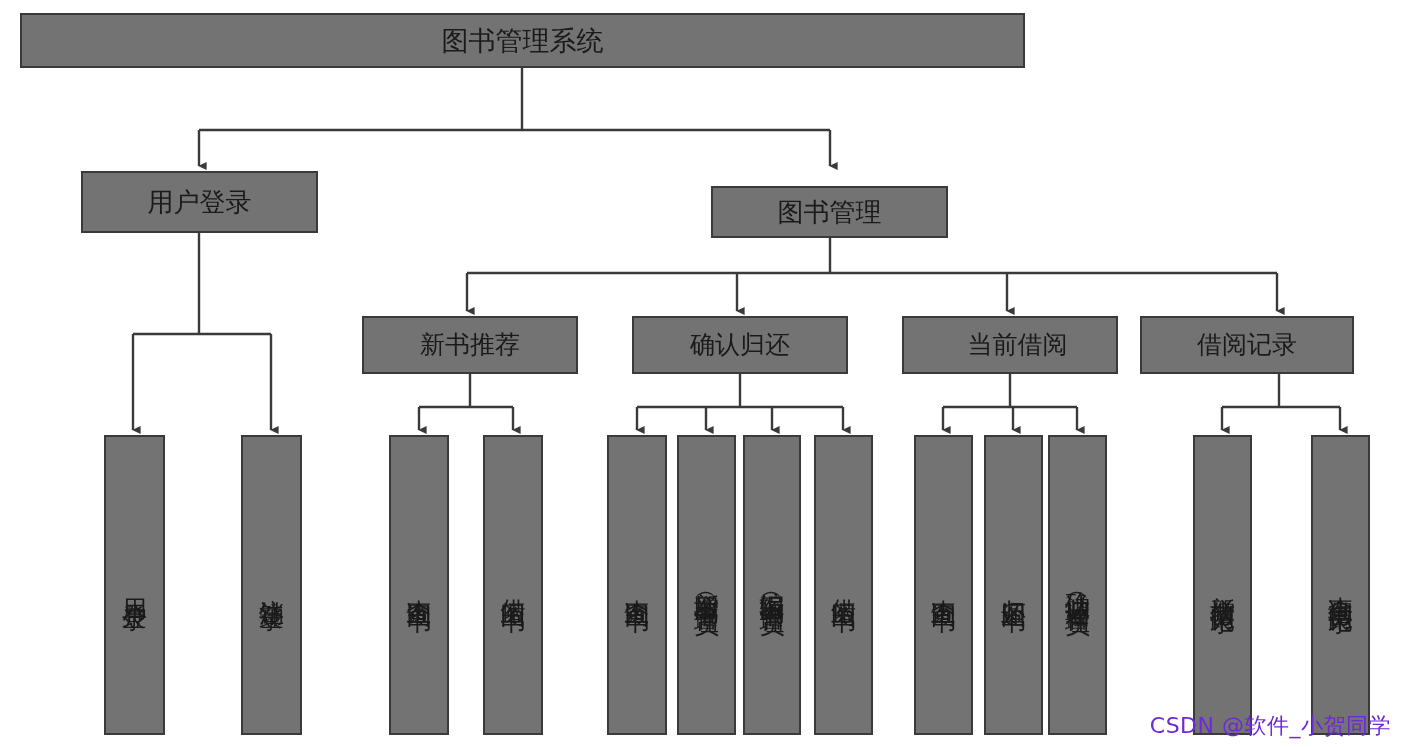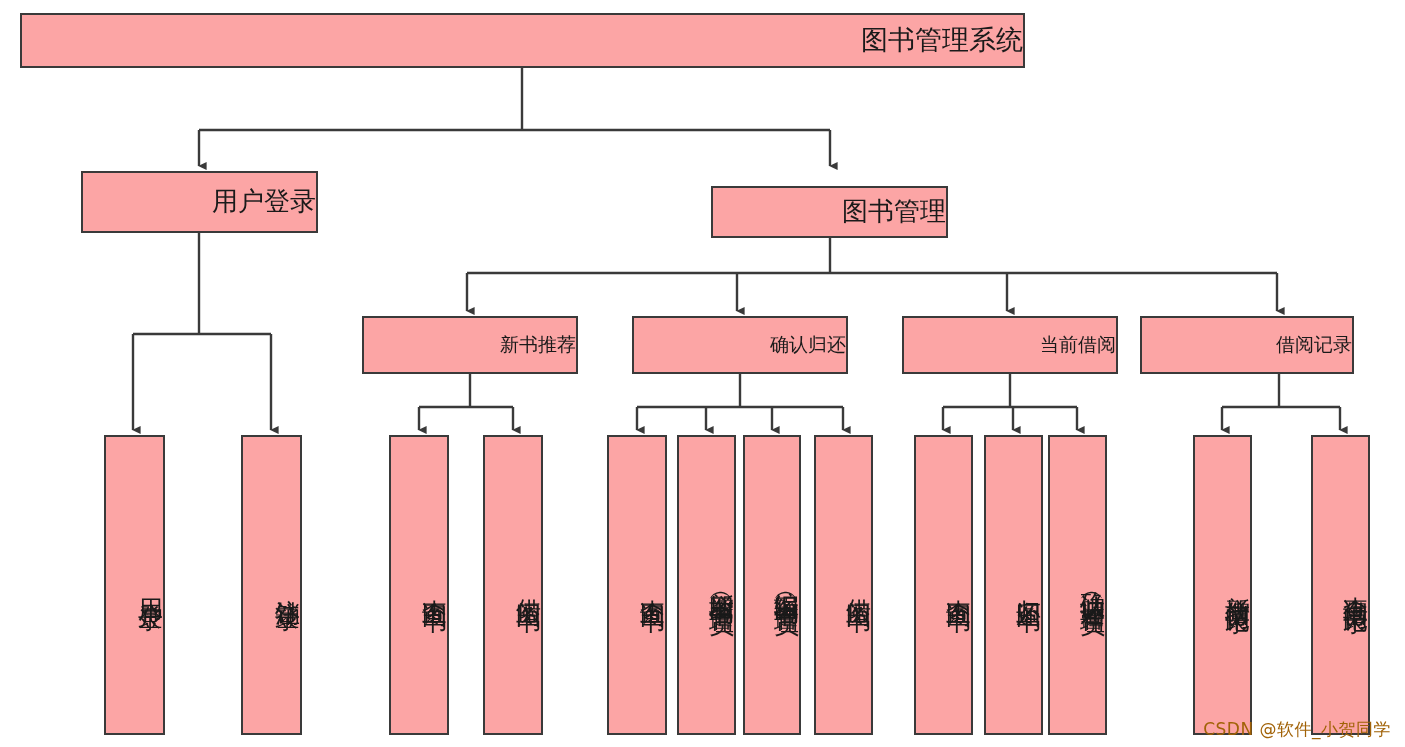--- a/index.html
+++ b/index.html
@@ -20,50 +20,49 @@
   #diagram-svg {
     position: absolute;
     left: 0;
     top: 0;
     width: 1405px;
     height: 747px;
   }
   .node-box {
     position: absolute;
     box-sizing: border-box;
-    background: #fca5a5;
+    background: #737373;
     border: 2px solid #3a3a3a;
     display: flex;
     align-items: center;
-    justify-content: flex-end;
+    justify-content: center;
     overflow: hidden;
-    font-family: Liberation Serif, serif;
   }
   .node-label {
     color: #1a1a1a;
     text-align: center;
     line-height: 1.18;
     white-space: nowrap;
   }
   .lvl-root .node-label { font-size: 27px; }
   .lvl-2 .node-label   { font-size: 26px; }
-  .lvl-3 .node-label   { font-size: 19px; }
+  .lvl-3 .node-label   { font-size: 25px; }
   .leaf .node-label {
     writing-mode: vertical-rl;
     text-orientation: upright;
     font-size: 25px;
     letter-spacing: 3px;
     line-height: 1.0;
   }
   #watermark {
     position: absolute;
     right: 14px;
     bottom: 6px;
-    font-size: 17px;
-    color: #a16207;
+    font-size: 22px;
+    color: #6d28d9;
     letter-spacing: 0.5px;
     white-space: nowrap;
     user-select: none;
   }
 </style>
 </head>
 <body>
 
 <div id="diagram-root">
 

